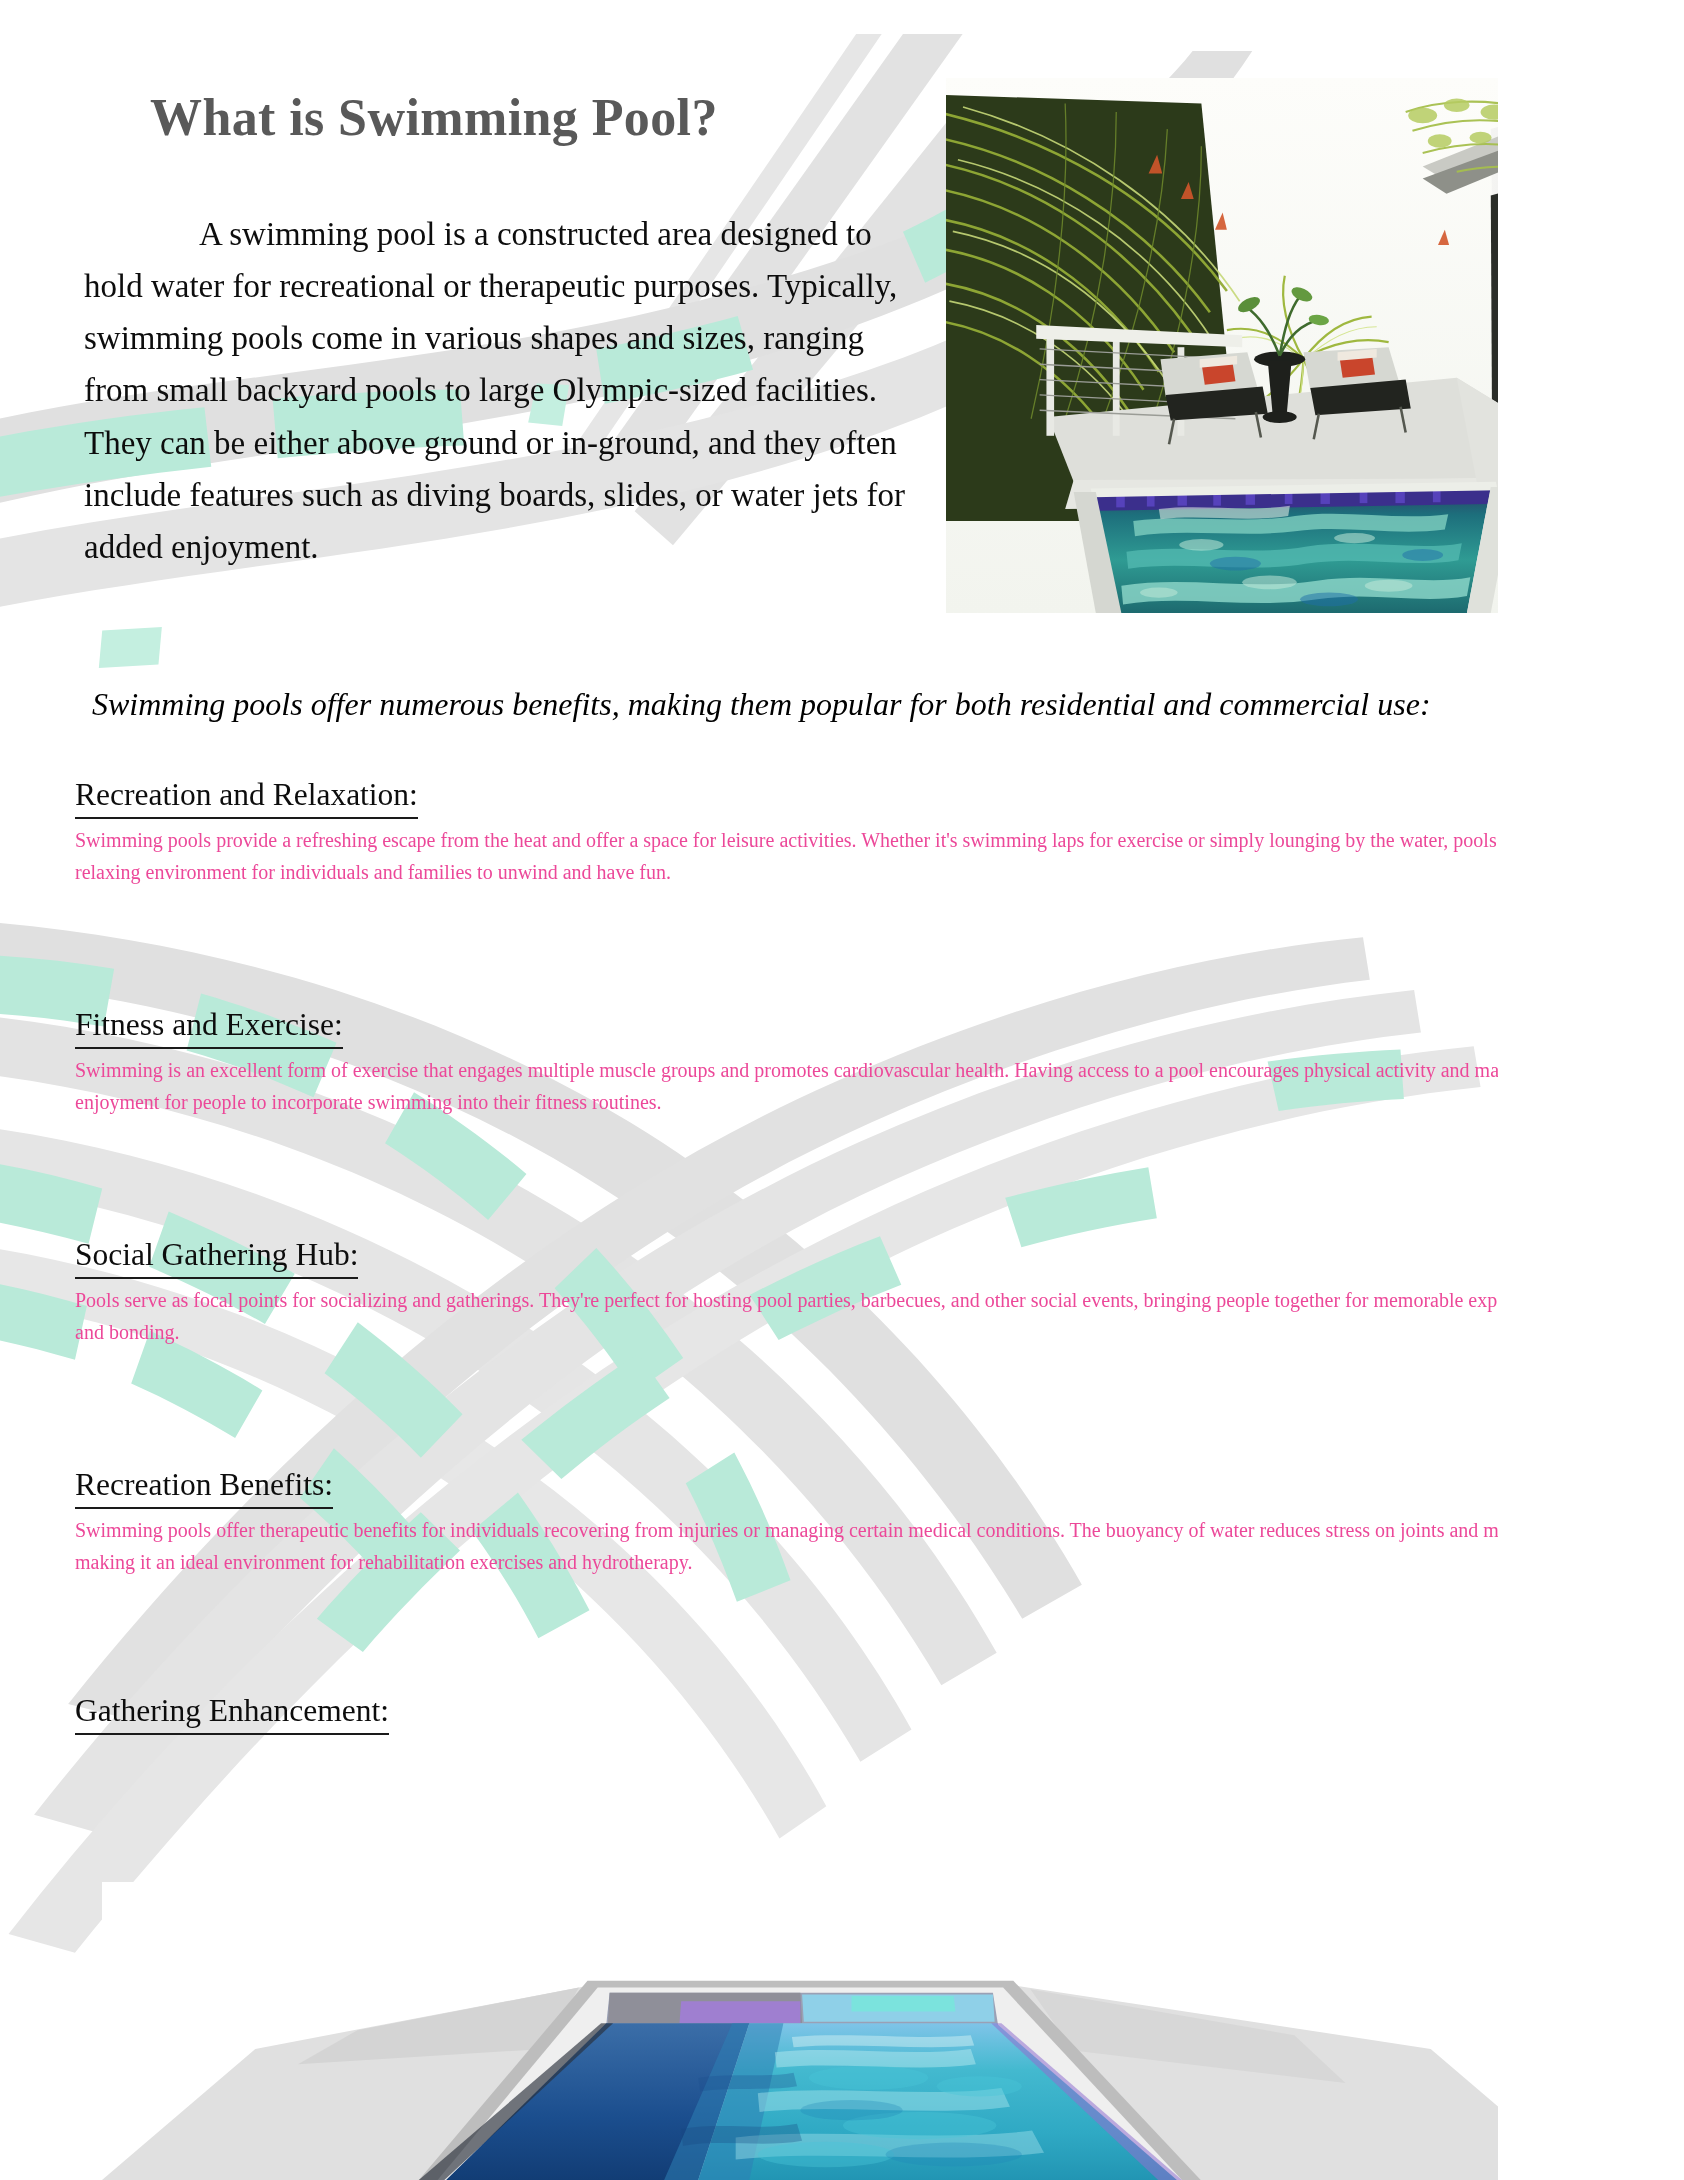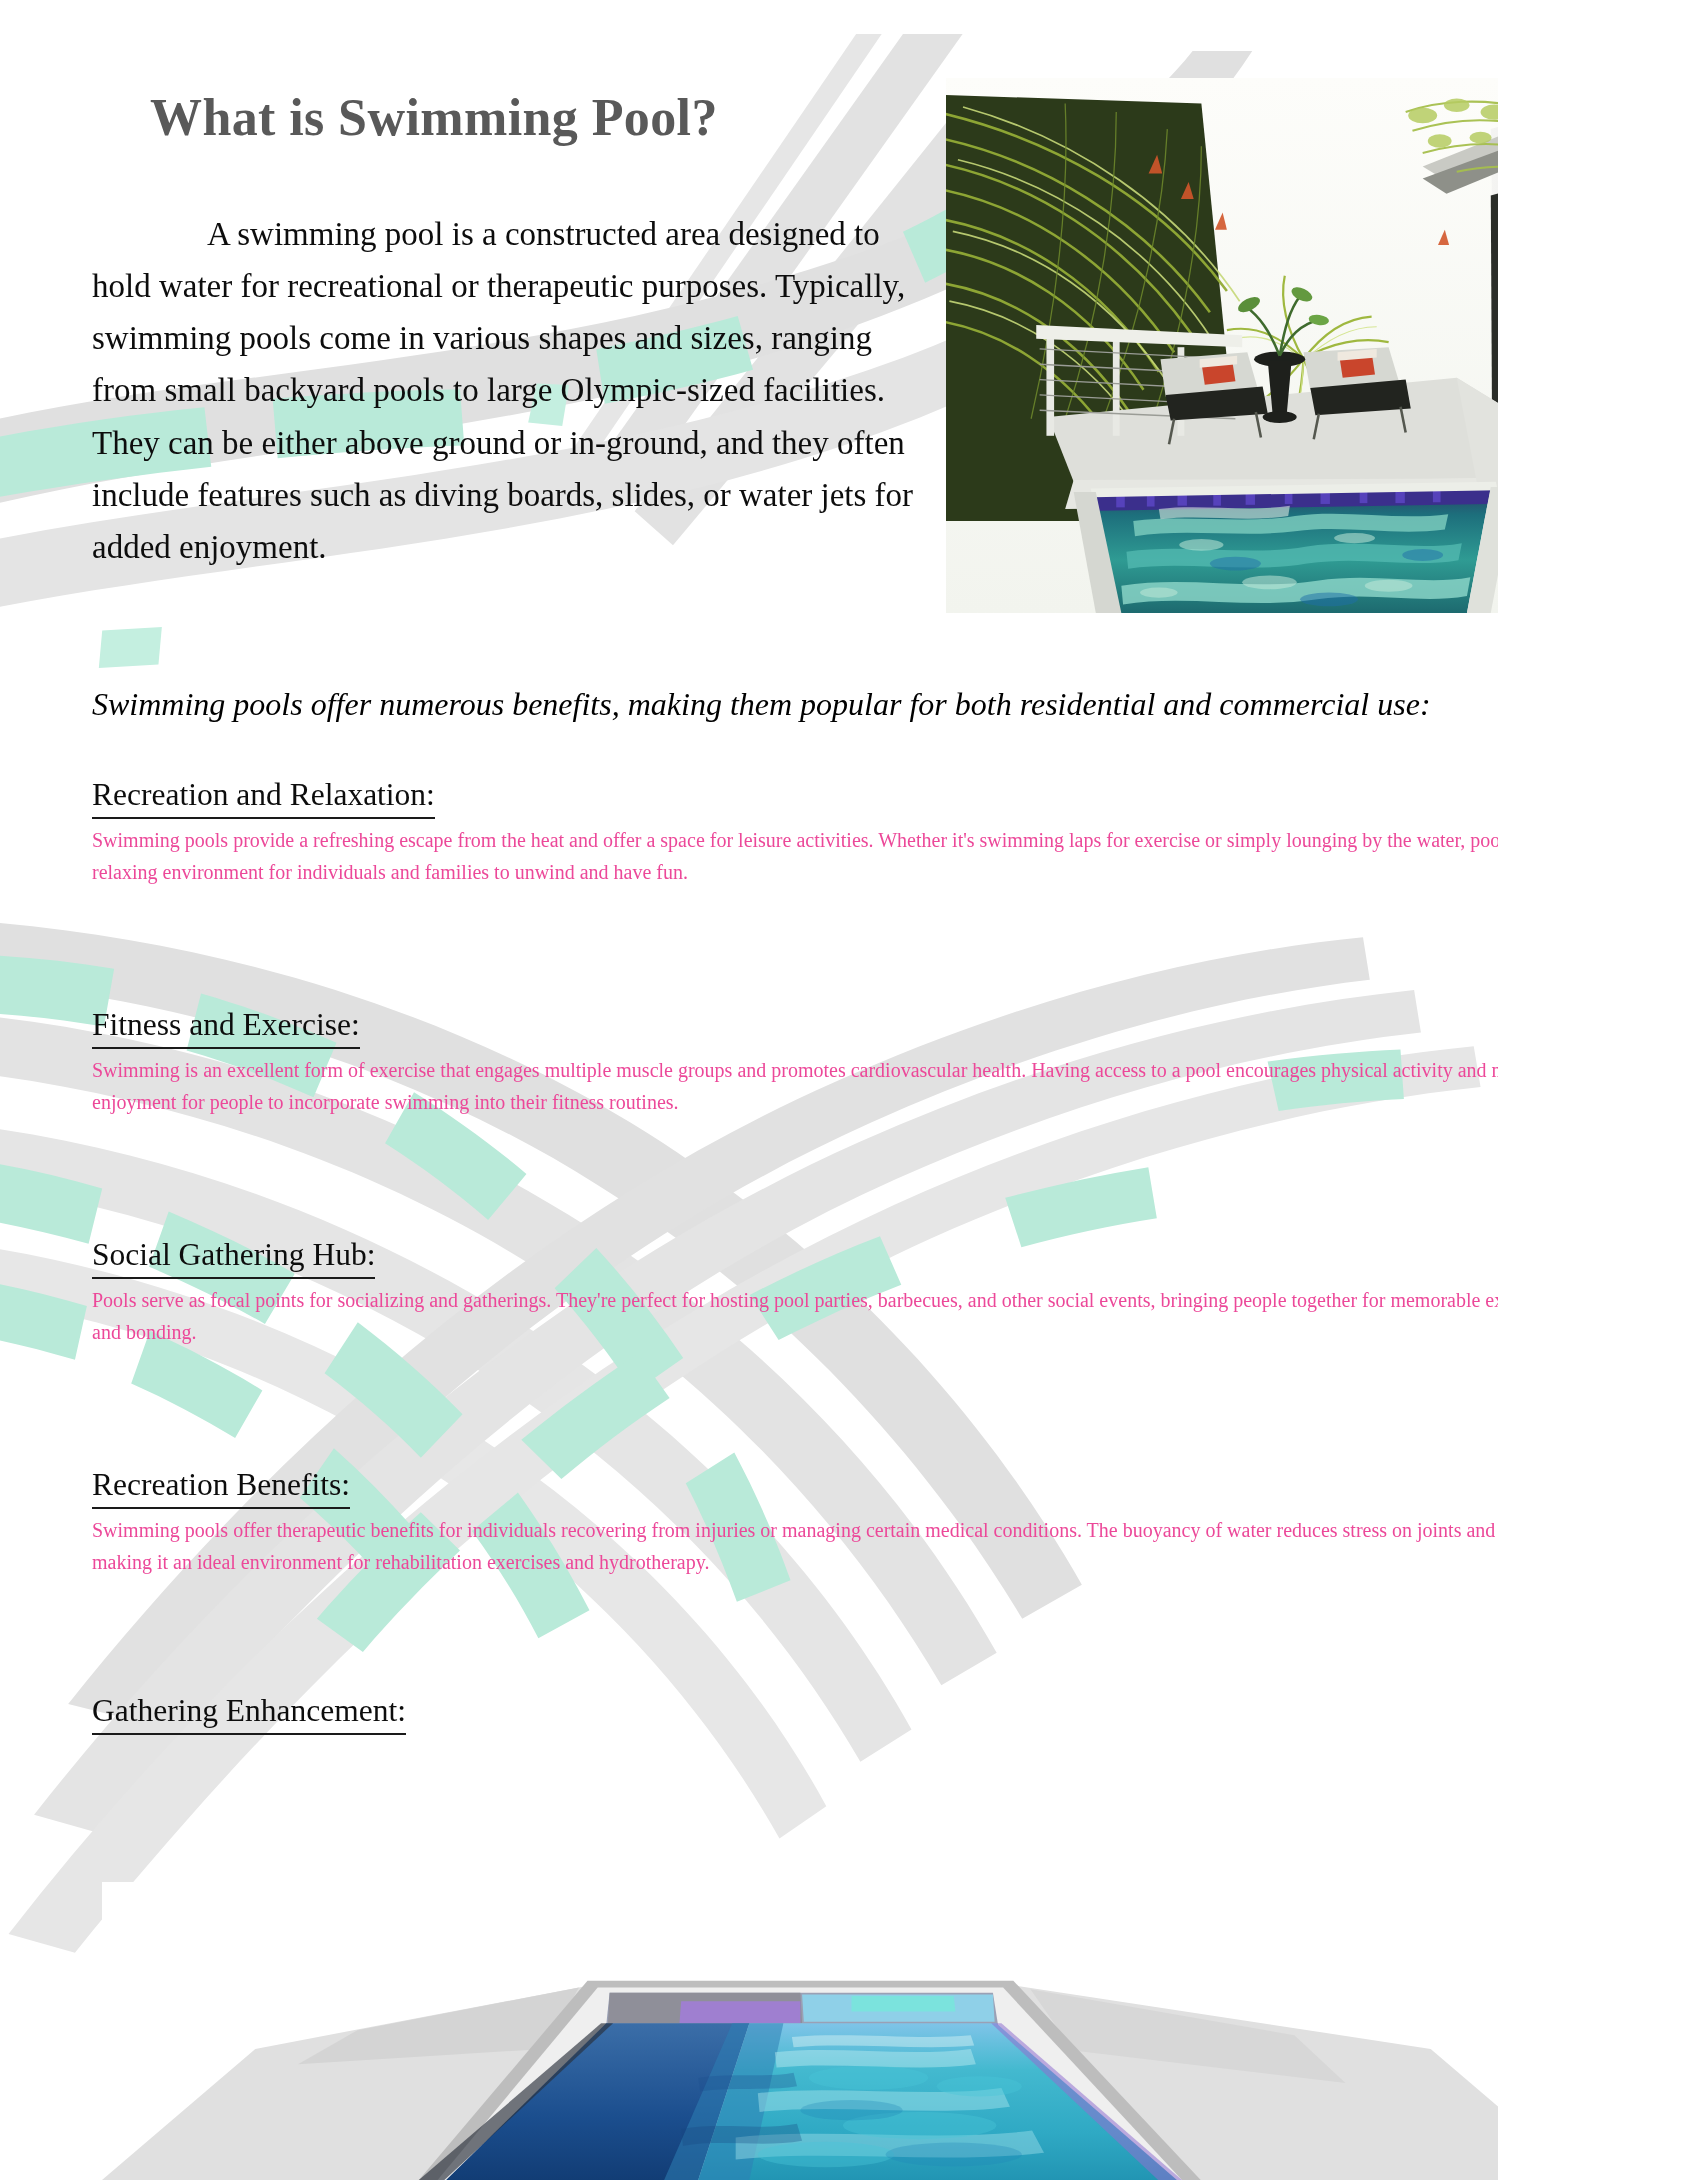--- a/index.html
+++ b/index.html
@@ -71,21 +71,21 @@
     top: 56px;
     font-size: 52px;
     line-height: 1.05;
     color: #595959;
     letter-spacing: 0.4px;
     white-space: nowrap;
   }
 
   #intro-para {
     position: absolute;
-    left: 92px;
+    left: 84px;
     top: 175px;
     width: 852px;
     font-size: 33px;
     line-height: 1.58;
     color: #0d0d0d;
     text-indent: 115px;
     text-align: left;
   }
 
   #lede {
@@ -94,21 +94,21 @@
     top: 647px;
     width: 1465px;
     font-style: italic;
     font-size: 32px;
     line-height: 1.62;
     color: #000000;
   }
 
   .section {
     position: absolute;
-    left: 92px;
+    left: 75px;
     width: 1499px;
   }
   .section-heading {
     font-size: 31.5px;
     line-height: 1.3;
     color: #0d0d0d;
     display: inline-block;
     border-bottom: 2.6px solid #1a1a1a;
     padding-bottom: 0.9px;
     margin-bottom: 5.1px;

